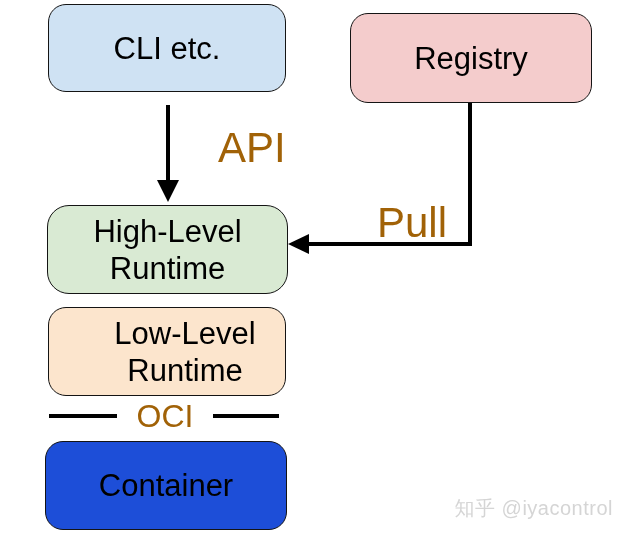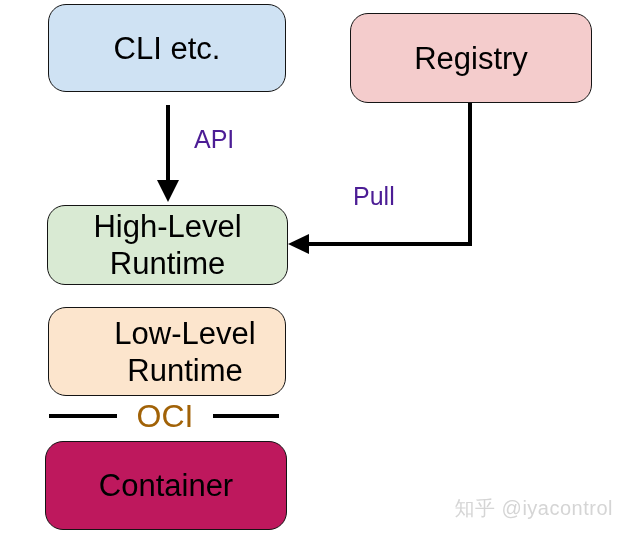--- a/index.html
+++ b/index.html
@@ -24,21 +24,21 @@
     flex-direction: column;
     align-items: center;
     justify-content: center;
     text-align: center;
     color: #000000;
     font-size: 31px;
     line-height: 37px;
   }
   #node-cli       { left: 48px;  top: 4px;  width: 238px; height: 88px; }
   #node-registry  { left: 350px; top: 13px;  width: 242px; height: 90px; }
-  #node-high      { left: 47px;  top: 205px; width: 241px; height: 80px; }
+  #node-high      { left: 47px;  top: 205px; width: 241px; height: 89px; border-radius: 22px; }
   #node-low       { left: 48px;  top: 307px; width: 238px; height: 89px; }
   #node-container { left: 45px;  top: 441px; width: 242px; height: 89px; }
 
   .line {
     position: absolute;
     background: #000000;
   }
   #api-line  { left: 166px; top: 105px; width: 4px;   height: 77px; }
   #pull-vline{ left: 468px; top: 103px; width: 4px;   height: 143px; }
   #pull-hline{ left: 306px; top: 242px; width: 166px; height: 4px; }
@@ -52,27 +52,28 @@
   }
   #pull-head {
     left: 288px; top: 234px;
     border-top: 10px solid transparent;
     border-bottom: 10px solid transparent;
     border-right: 21px solid #000000;
   }
 
   .edge-label {
     position: absolute;
-    color: #4c1d95;
-    font-size: 25px;
+    color: #a16207;
+    font-size: 42px;
     line-height: 1;
     white-space: nowrap;
+    margin-left: 24px;
   }
   #api-label  { left: 194px; top: 127px; }
-  #pull-label { left: 353px; top: 184px; }
+  #pull-label { left: 353px; top: 202px; }
 
   #oci-dash-left  { left: 49px;  top: 414px; width: 68px; height: 4px; }
   #oci-dash-right { left: 213px; top: 414px; width: 66px; height: 4px; }
   #oci-label {
     position: absolute;
     left: 117px; top: 400px; width: 96px;
     text-align: center;
     color: #a16207;
     font-size: 32px;
     line-height: 1;
@@ -105,21 +106,21 @@
   <div class="node" id="node-high" style="background: rgb(217, 234, 211);">
     <span>High-Level</span>
     <span>Runtime</span>
   </div>
 
   <div class="node" id="node-low" style="background: rgb(252, 229, 205); padding-left: 36px;">
     <span>Low-Level</span>
     <span>Runtime</span>
   </div>
 
-  <div class="node" id="node-container" style="background: #be185d;">
+  <div class="node" id="node-container" style="background: #1d4ed8;">
     <span>Container</span>
   </div>
 
   <div class="line" id="api-line"></div>
   <div class="arrowhead" id="api-head"></div>
   <div class="edge-label" id="api-label">API</div>
 
   <div class="line" id="pull-vline"></div>
   <div class="line" id="pull-hline"></div>
   <div class="arrowhead" id="pull-head"></div>

